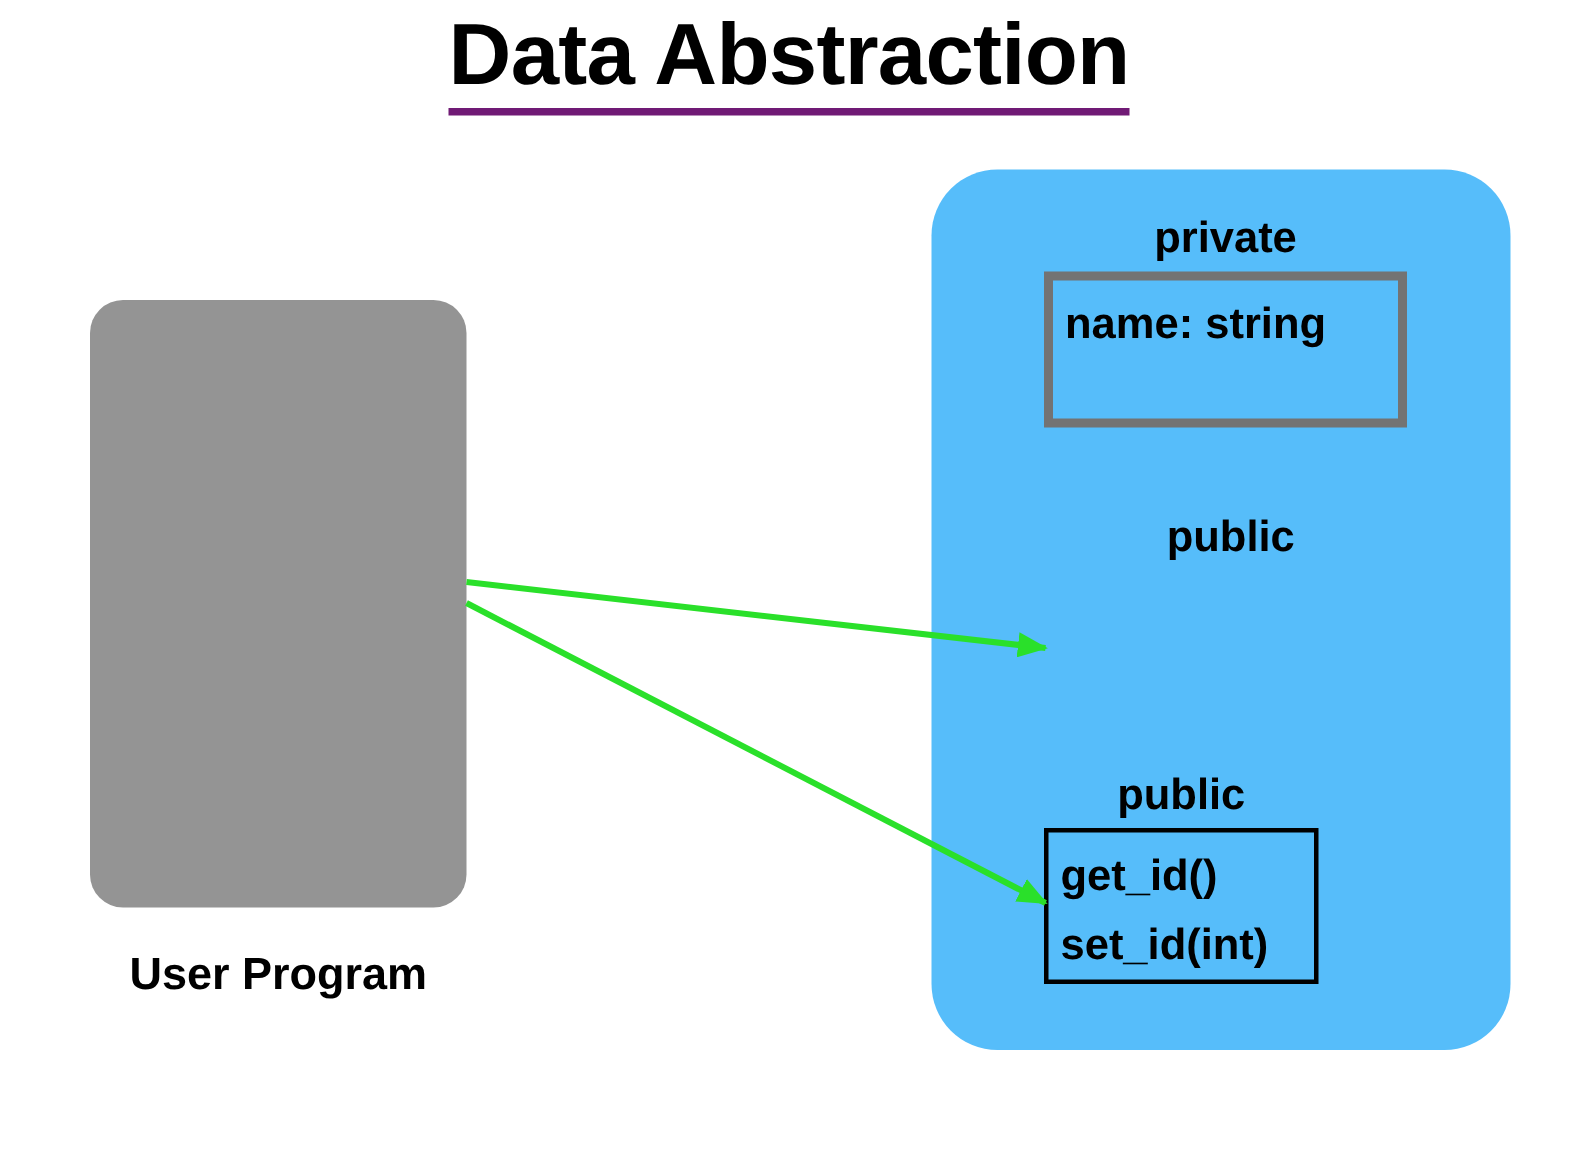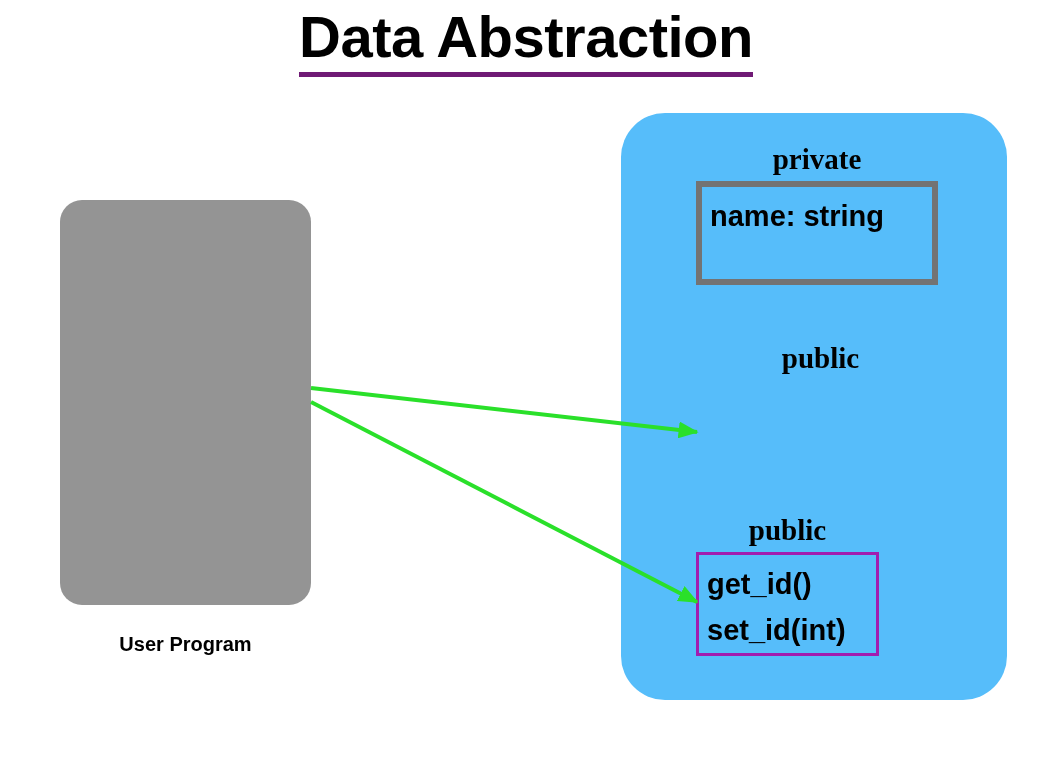--- a/index.html
+++ b/index.html
@@ -46,21 +46,21 @@
     height: 405px;
     background: #949494;
     border-radius: 22px;
   }
   .user-program-label {
     position: absolute;
     left: 28px;
     top: 633px;
     width: 315px;
     text-align: center;
-    font-size: 20px;
+    font-size: 30px;
     font-weight: bold;
     color: #000000;
   }
 
   
   .object-box {
     position: absolute;
     left: 621px;
     top: 113px;
     width: 386px;
@@ -69,21 +69,20 @@
     border-radius: 44px;
   }
 
   
   .section-title {
     position: absolute;
     font-size: 29px;
     font-weight: bold;
     color: #000000;
     text-align: center;
-    font-family: Liberation Serif, serif;
   }
   .section-title.private  { left: 696px; top: 143px; width: 242px; }
   .section-title.public-1 { left: 696px; top: 342px; width: 249px; }
   .section-title.public-2 { left: 696px; top: 514px; width: 183px; }
 
   
   .member-box {
     position: absolute;
     box-sizing: border-box;
     padding: 6px 0 0 8px;
@@ -100,21 +99,21 @@
     top: 382px;
     width: 249px;
     height: 104px;
     border: 3px solid #2ae02a;
   }
   .member-box.public-id {
     left: 696px;
     top: 552px;
     width: 183px;
     height: 104px;
-    border: 3px solid #a21caf;
+    border: 3px solid #000000;
   }
   .member-line {
     font-size: 29px;
     font-weight: bold;
     color: #000000;
     line-height: 46px;
     white-space: nowrap;
   }
 
   

